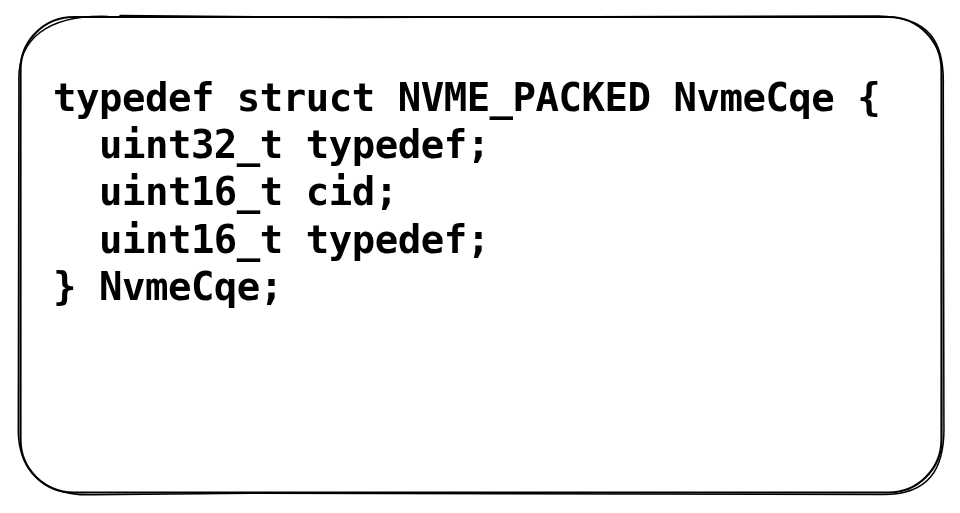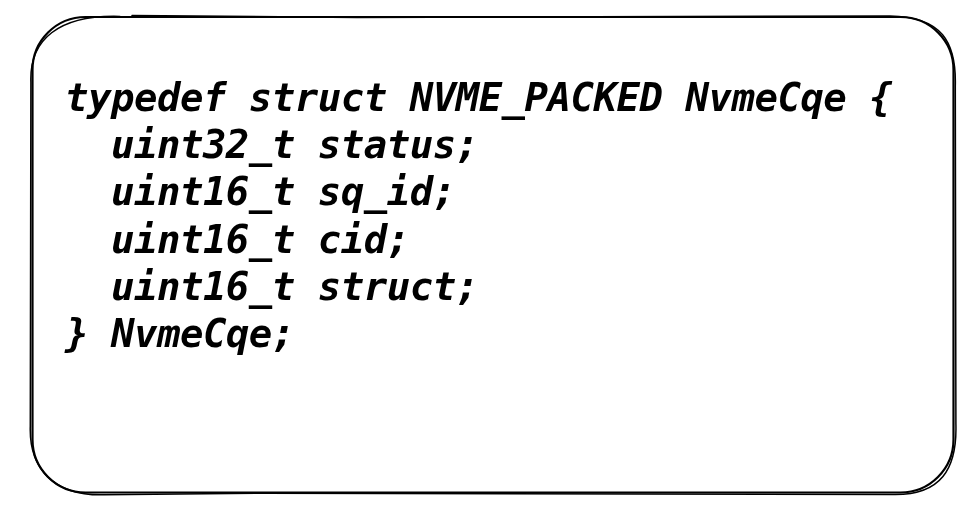--- a/index.html
+++ b/index.html
@@ -9,25 +9,24 @@
   body {
     width: 960px;
     height: 513px;
     background: #ffffff;
     overflow: hidden;
     position: relative;
     font-family: "DejaVu Sans Mono", "Liberation Mono", monospace;
   }
   .stage {
     position: absolute;
-    left: 12px;
+    left: 0;
     top: 0;
     width: 808px;
     height: 513px;
-    font-style: italic;
   }
   .border-svg {
     position: absolute;
     left: 0;
     top: 0;
     width: 960px;
     height: 513px;
     pointer-events: none;
   }
   .code-area {
@@ -61,20 +60,19 @@
              L 943.9 424
              C 945.2 469 929 495.4 881 494.5
              L 252 493.2 L 92 494.8
              C 41 496 16.8 468 18.3 426
              L 18.9 82
              C 17.4 40 46 14.6 108 16.4" fill="none" stroke="#000000" stroke-width="1.5" stroke-linecap="round"></path>
   </svg>
 
   <div class="code-area">
     <div class="code-line">typedef struct NVME_PACKED NvmeCqe {</div>
-    <div class="code-line">  uint32_t status;</div>
-    <div class="code-line">  uint16_t sq_id;</div>
+    <div class="code-line">  uint32_t typedef;</div>
     <div class="code-line">  uint16_t cid;</div>
-    <div class="code-line">  uint16_t struct;</div>
+    <div class="code-line">  uint16_t typedef;</div>
     <div class="code-line">} NvmeCqe;</div>
   </div>
 
 </div>
 
 </body></html>

